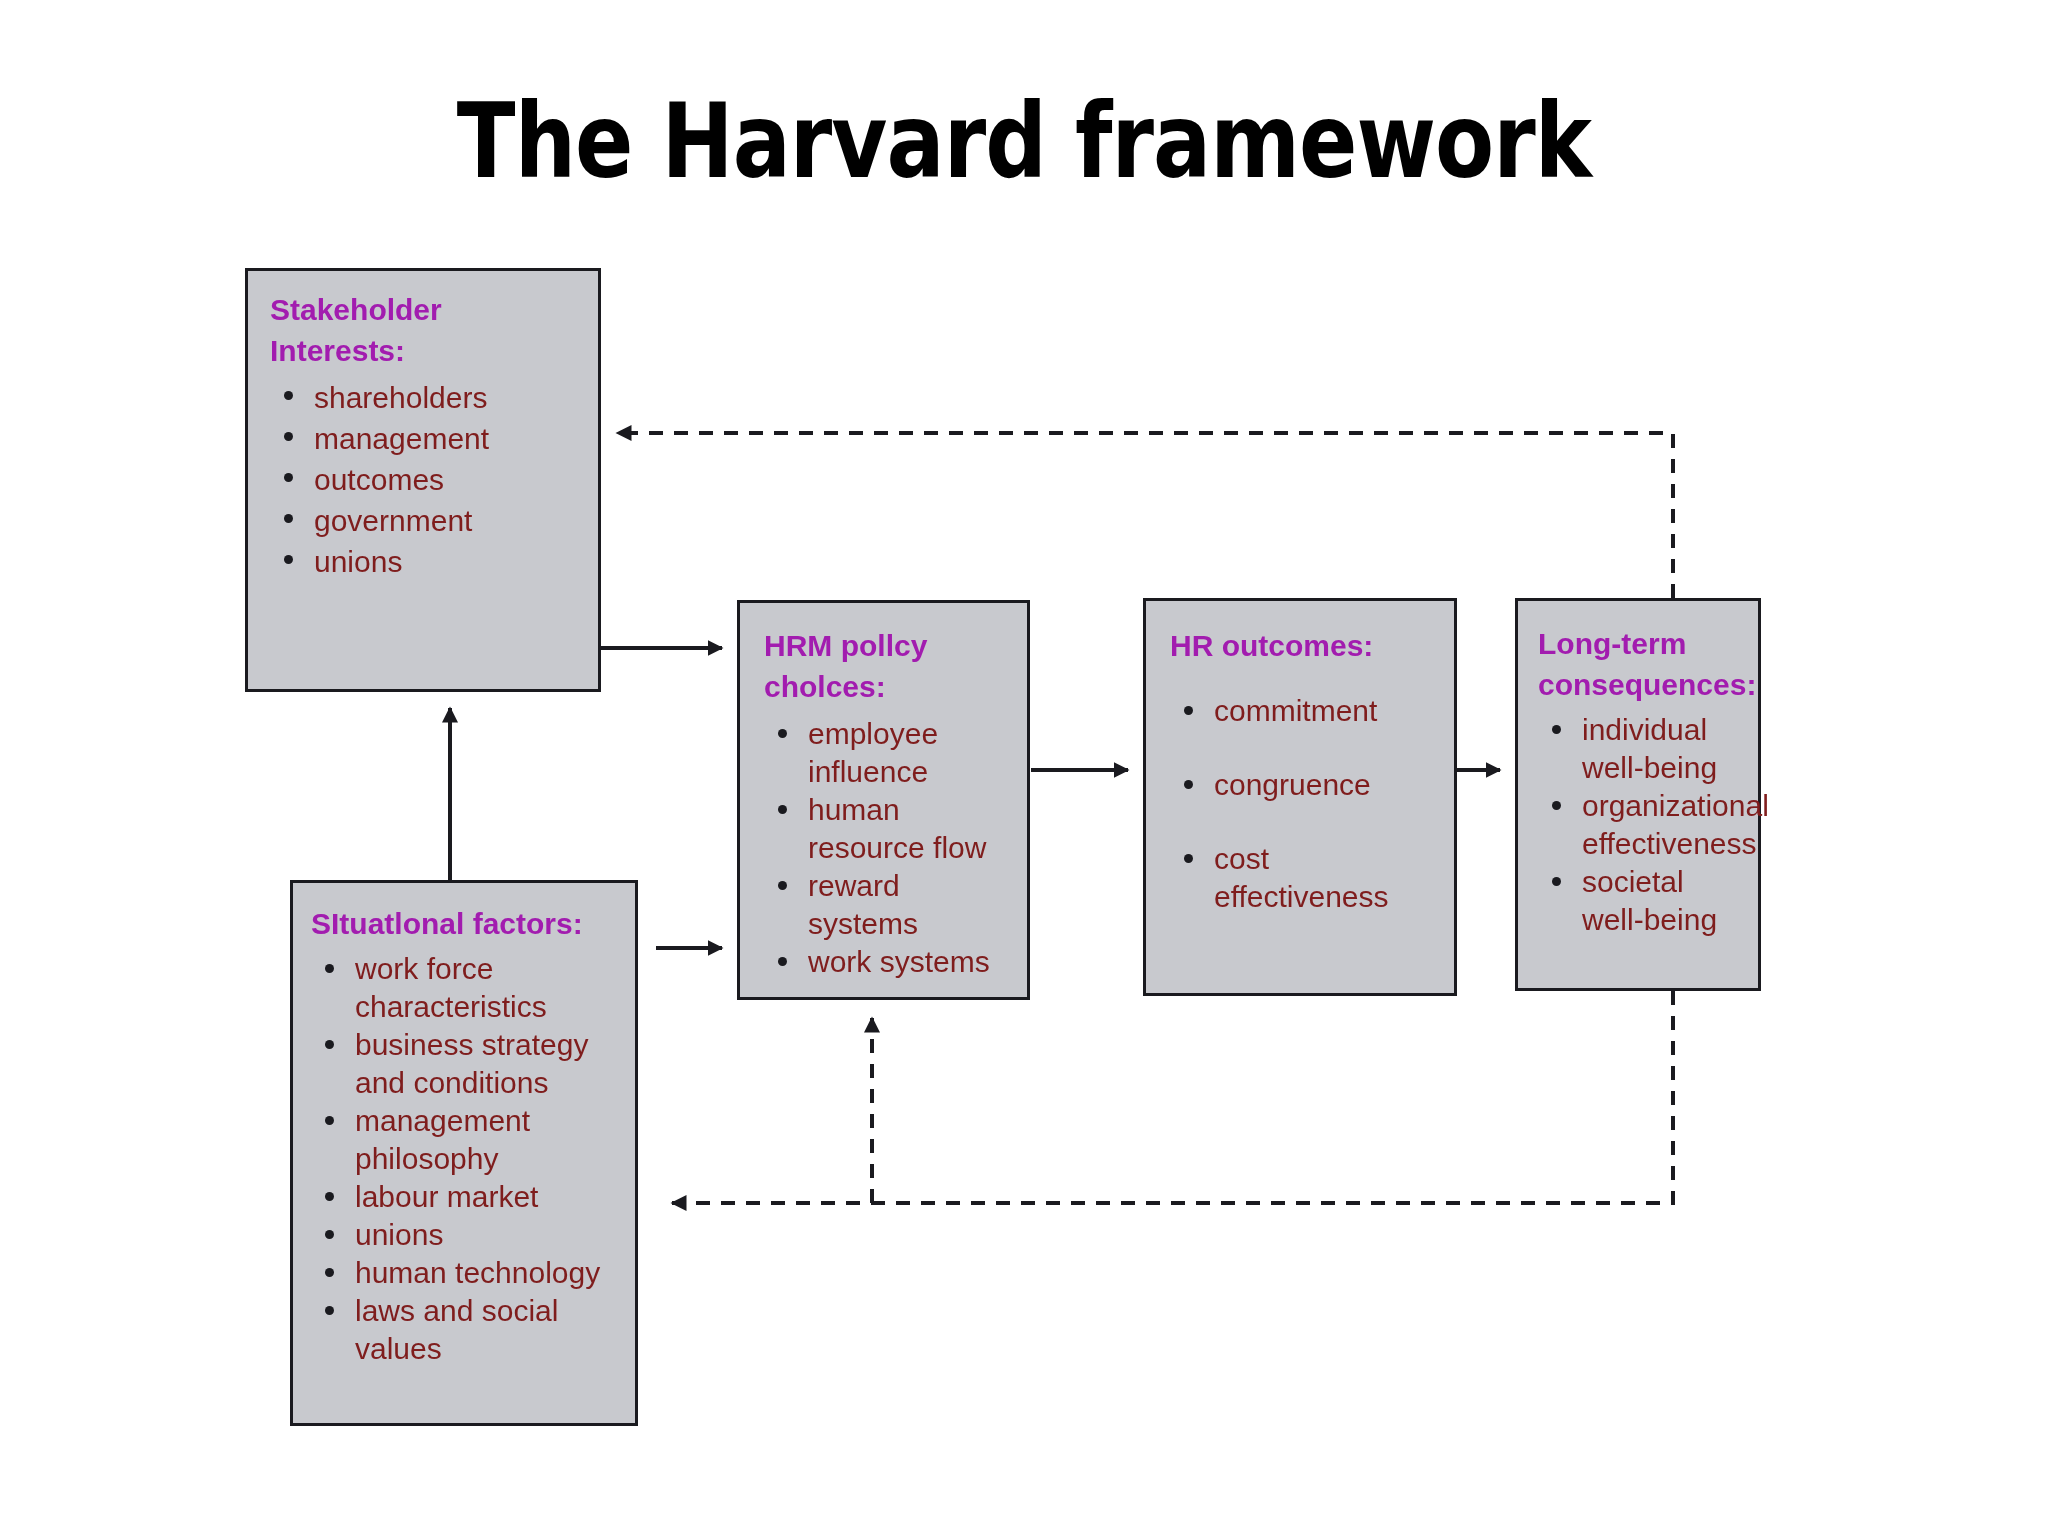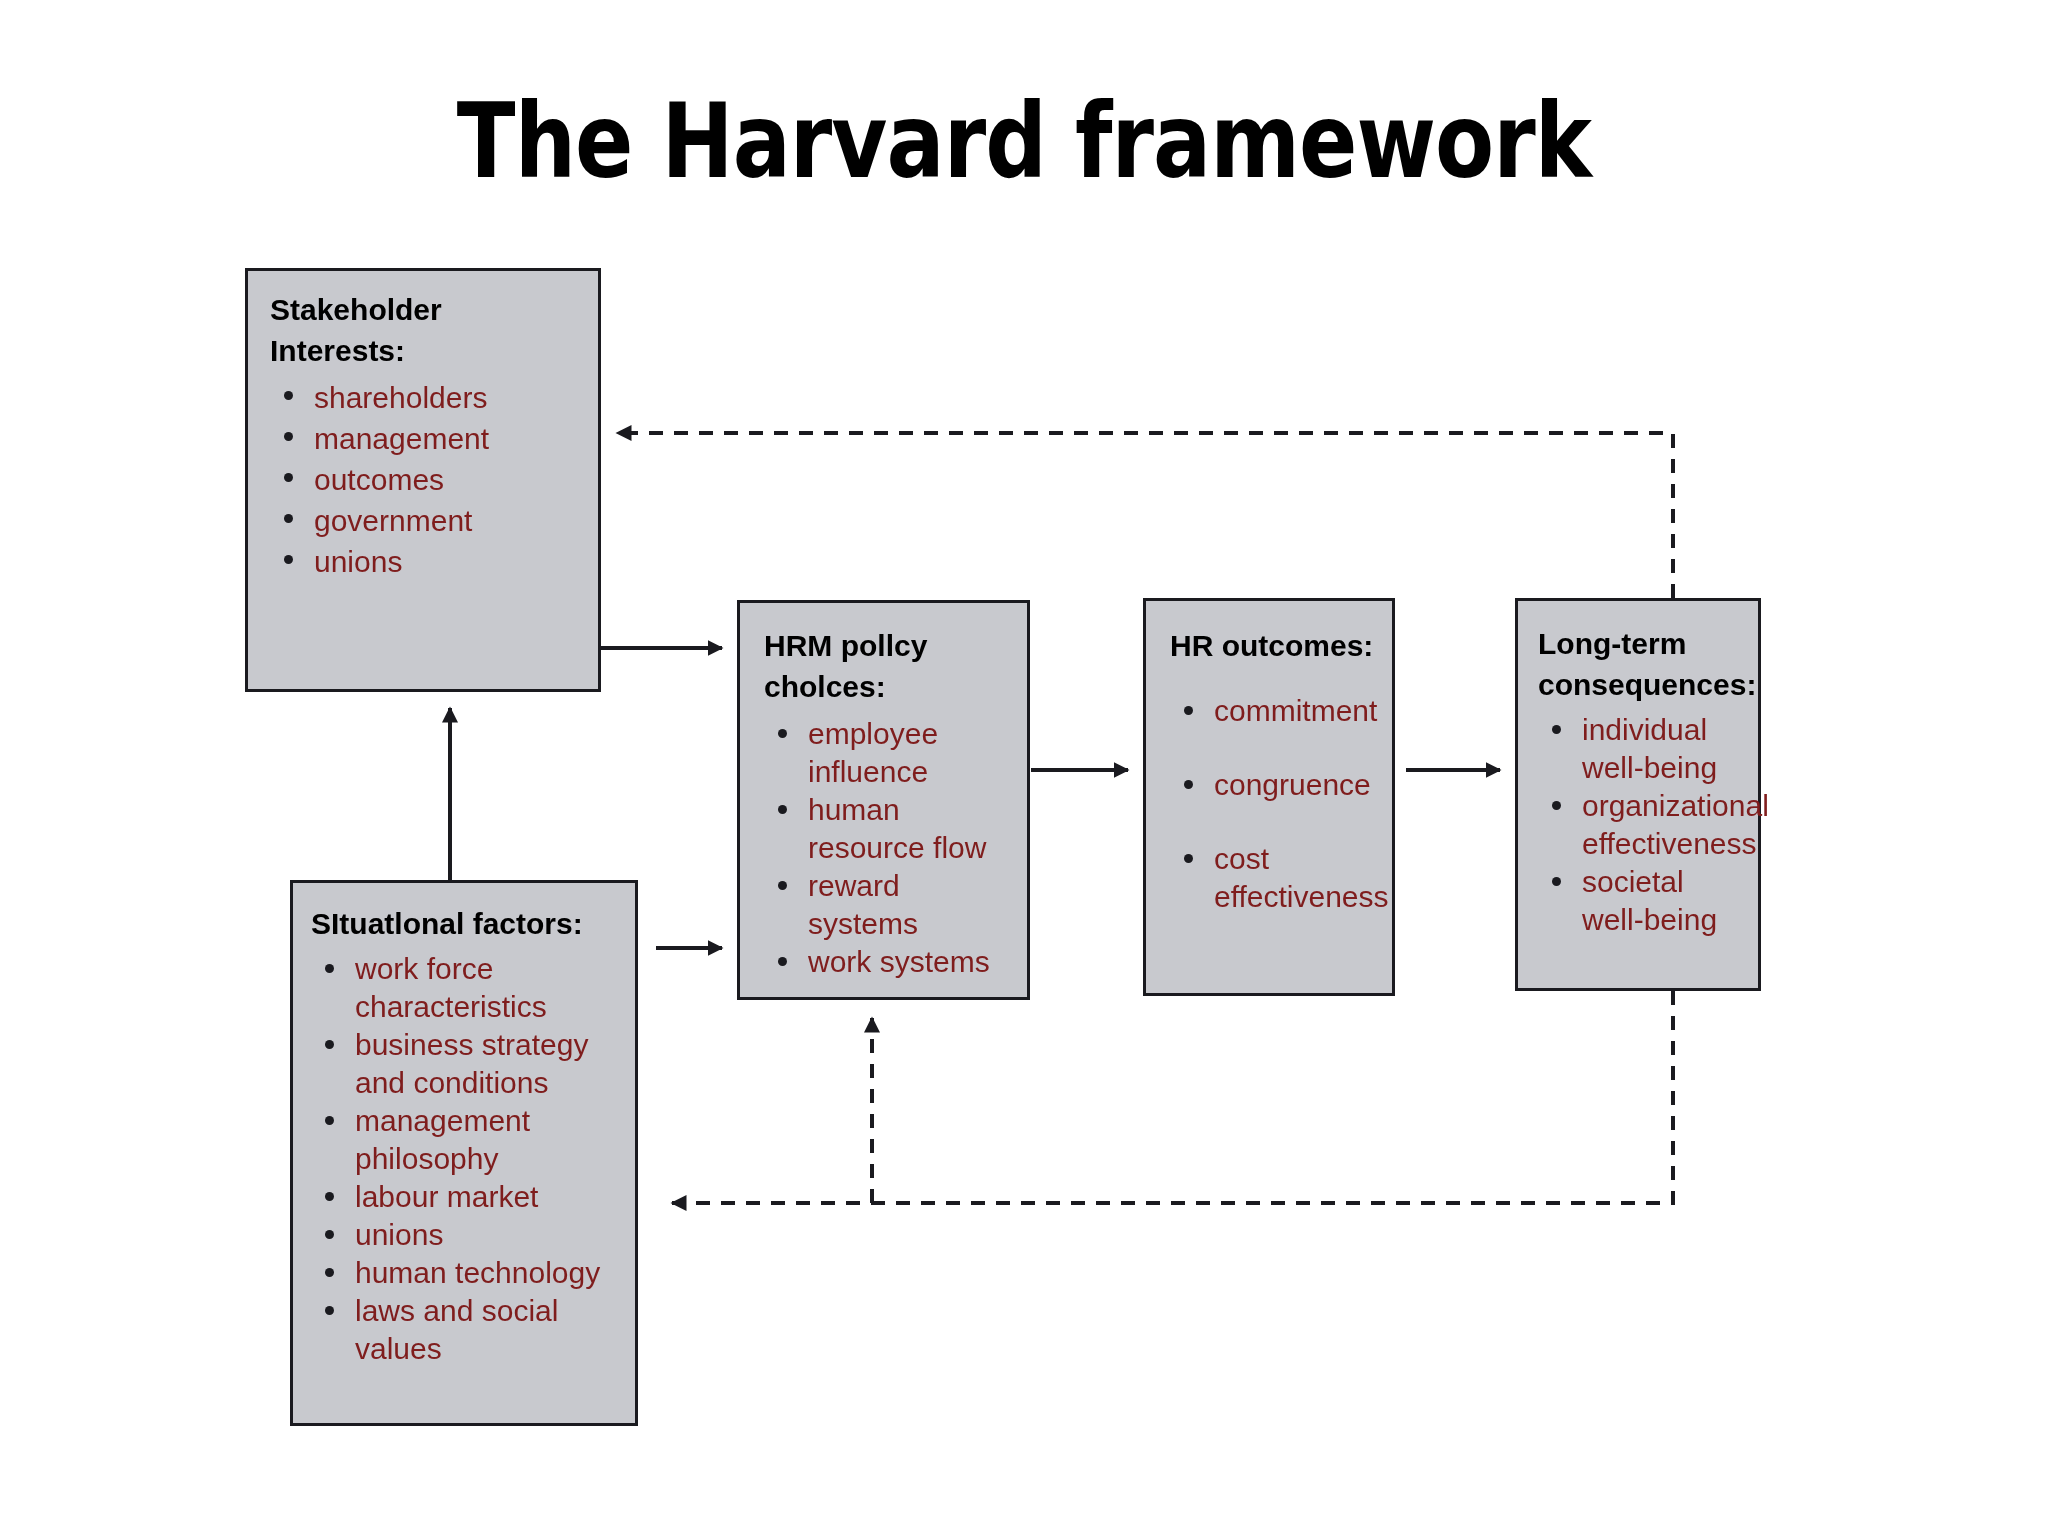--- a/index.html
+++ b/index.html
@@ -47,21 +47,21 @@
     position: absolute;
     box-sizing: border-box;
     background: #c8c9ce;
     border: 3px solid #1a1a1f;
     color: #1a1a1f;
   }
   .node .head {
     font-weight: bold;
     font-size: 30px;
     line-height: 41px;
-    color: #000000;
+    color: #a21caf;
   }
   .node ul {
     list-style: none;
     margin: 0;
     padding: 0;
   }
   .node ul li {
     position: relative;
     font-size: 30px;
     line-height: 38px;
@@ -96,21 +96,21 @@
 
   #box-hrm {
     left: 737px; top: 600px;
     width: 293px; height: 400px;
     padding: 22px 12px 0 24px;
   }
   #box-hrm .head { margin-bottom: 8px; }
 
   #box-outcomes {
     left: 1143px; top: 598px;
-    width: 252px; height: 398px;
+    width: 314px; height: 398px;
     padding: 24px 10px 0 24px;
   }
   #box-outcomes .head { margin-bottom: 26px; }
   #box-outcomes ul li { margin-bottom: 36px; }
 
   #box-longterm {
     left: 1515px; top: 598px;
     width: 246px; height: 393px;
     padding: 22px 10px 0 20px;
   }

